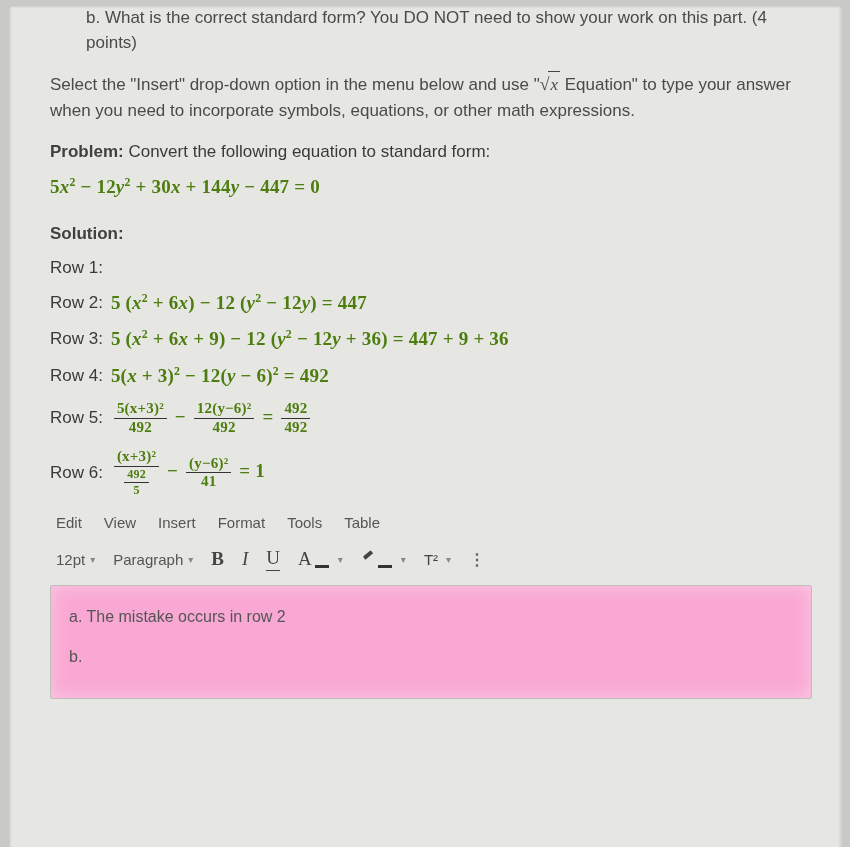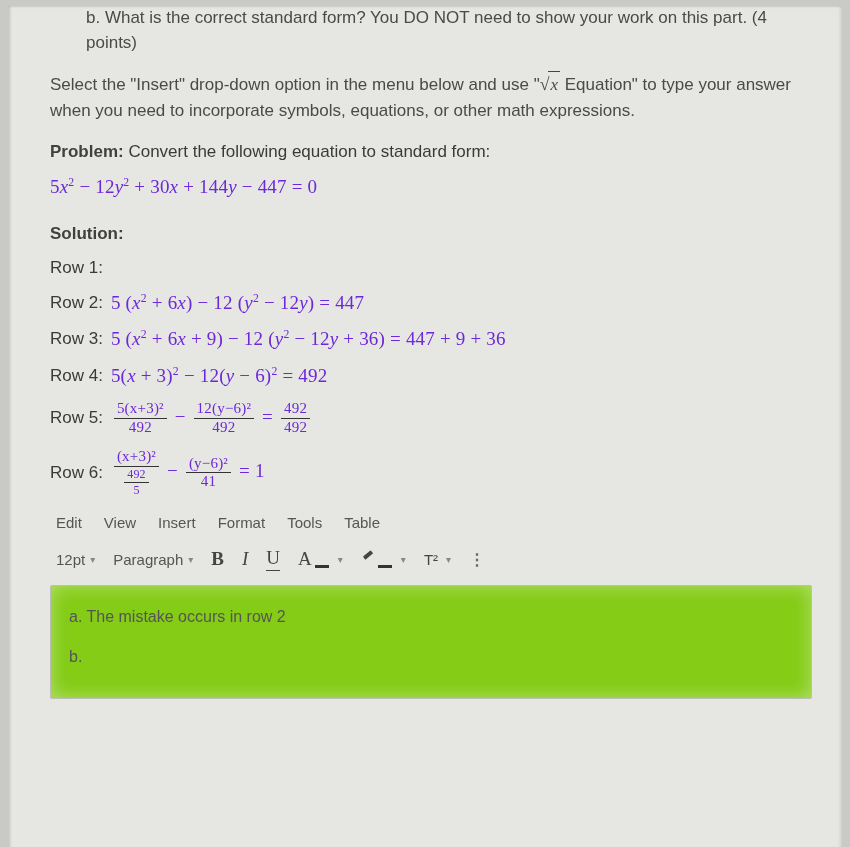--- a/index.html
+++ b/index.html
@@ -31,23 +31,24 @@
       font-size: 17px;
       line-height: 1.5;
       color: #4a4a4a;
     }
     .bold { font-weight: 700; color: #404040; }
     .problem-line { margin: 6px 0 14px 0; font-size: 17px; }
     .eq {
       font-family: 'Times New Roman', serif;
       font-size: 19px;
       letter-spacing: 0.2px;
-      color: #6d28d9;
+      color: #4d7c0f;
       margin: 10px 0 14px 0;
       white-space: nowrap;
+      font-weight: bold;
     }
     .solution-lbl { margin: 26px 0 14px 0; font-size: 17px; }
     .row-line {
       margin: 12px 0 14px 0;
       font-size: 17px;
       display: flex;
       align-items: center;
       gap: 8px;
     }
     .row-line .eq { margin: 0; }
@@ -117,21 +118,21 @@
       display:inline-block; width:14px; height:3px;
       background:#333; position:relative; top:7px; margin-left:-1px;
     }
     .highlight-swatch {
       display:inline-block; width:14px; height:3px;
       background:#333; position:relative; top:7px; margin-left:-1px;
     }
     .editor-area {
       border: 1px solid #bdbdb9;
       border-radius: 2px;
-      background: #84cc16;
+      background: #f9a8d4;
       padding: 22px 18px 10px 18px;
       font-size: 16px;
       color: #555;
       min-height: 100px;
       box-shadow: inset 0 0 18px rgba(255,255,255,0.4);
     }
     .editor-area p { margin: 0 0 22px 0; }
     .kebab { letter-spacing: 1px; font-weight:700; color:#666; cursor:pointer; }
     .underline-u {
       border-bottom: 1.5px solid #444;

